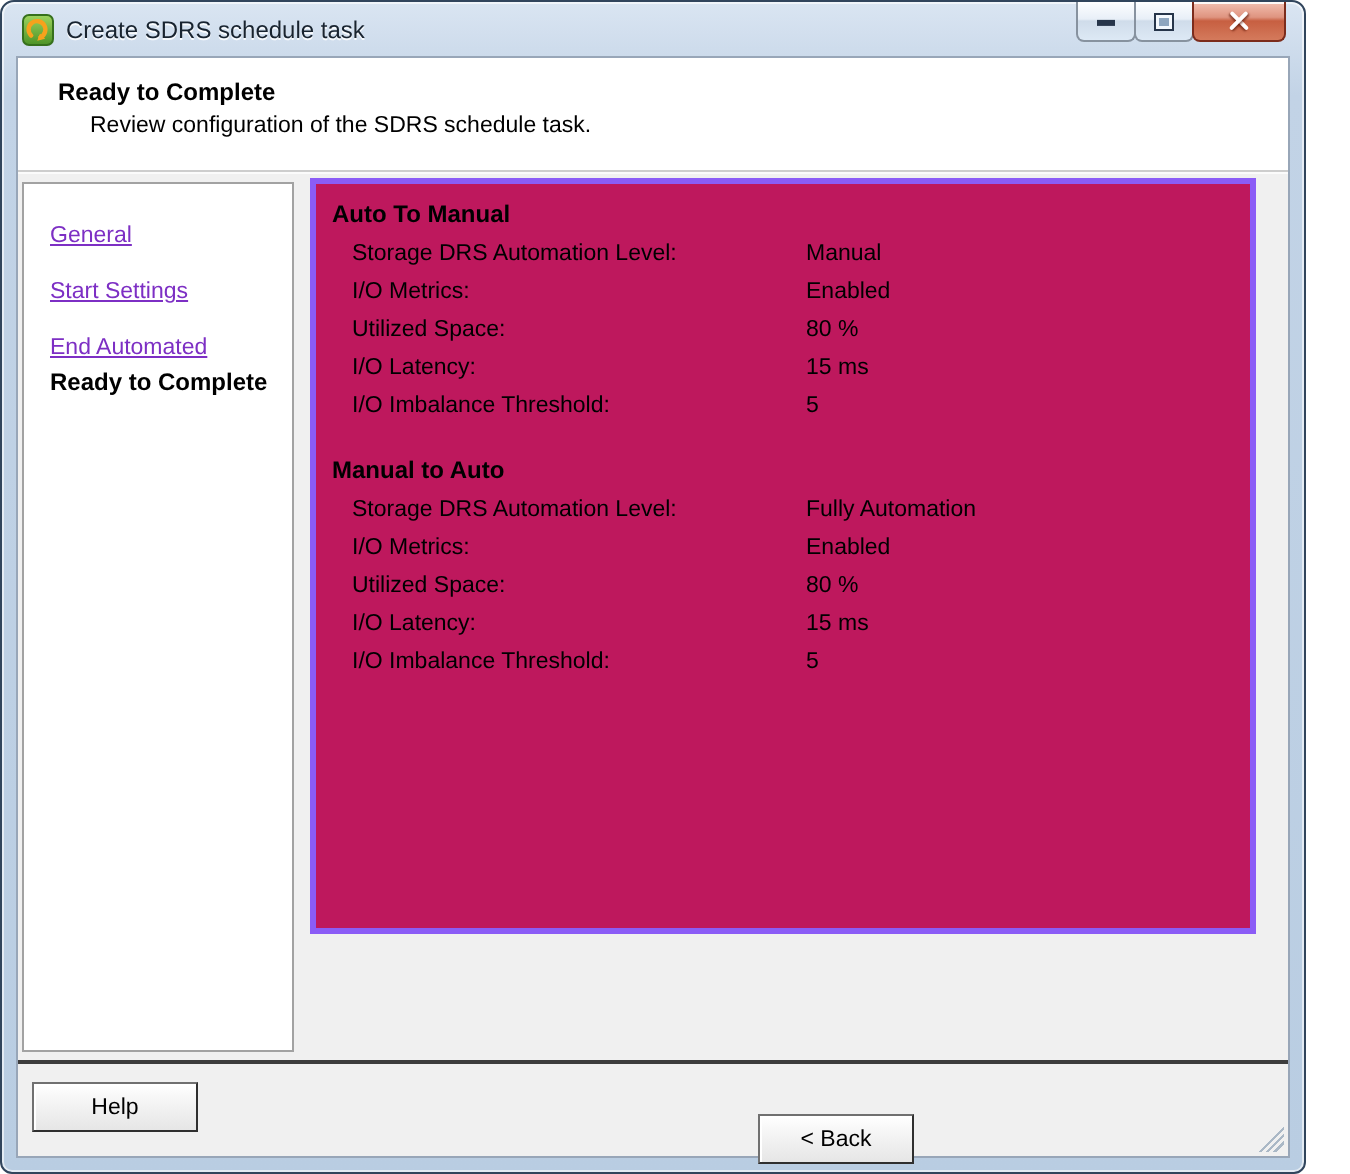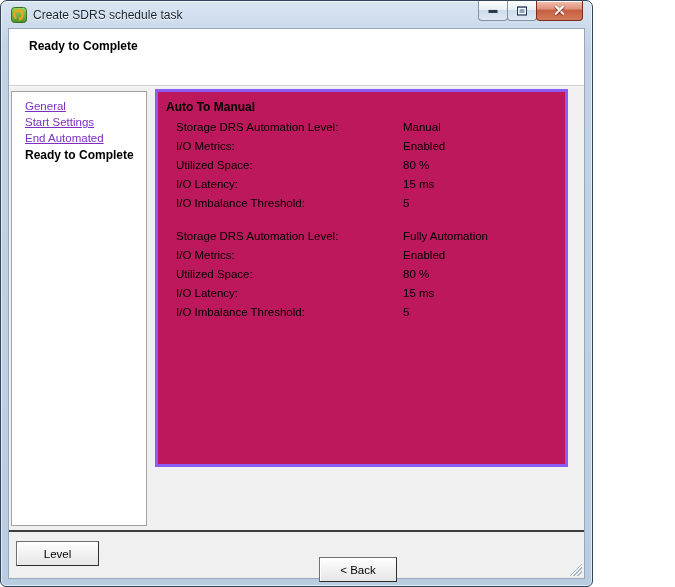--- a/index.html
+++ b/index.html
@@ -1,20 +1,20 @@
 <!DOCTYPE html>
 <html><head>
 <meta charset="utf-8">
 <style>
   * { margin:0; padding:0; box-sizing:border-box; }
   html,body { background:#fff; }
   body { font-family:"Liberation Sans","DejaVu Sans",sans-serif; font-size:11.5px; color:#000; }
 
   .window{
-    position:relative; width:593px; height:587px;
+    position:relative; width:653px; height:587px;
     background:linear-gradient(180deg,#dae5f2 0%,#c2d3e6 8%,#b9cde2 100%);
     border:1px solid #31455c; border-radius:7px 7px 6px 6px;
     box-shadow:inset 0 0 0 1px rgba(255,255,255,.6);
     overflow:hidden;
   }
 
   
   .titlebar{ position:absolute; top:0; left:0; right:0; height:27px; }
   .app-icon{ position:absolute; left:10px; top:6px; width:16px; height:16px; }
   .win-title{
@@ -57,21 +57,21 @@
   }
   .wh-title{ padding:10px 0 0 20px; font-weight:bold; font-size:12px; }
   .wh-sub{ padding:4px 0 0 36px; }
 
   .body{ position:absolute; top:59px; left:0; right:0; bottom:48px; }
 
   .sidebar{
     position:absolute; left:2px; top:3px; bottom:4px; width:136px;
     background:#fff; border:1px solid #a2a2a2; padding:6px 0 0 13px;
   }
-  .step{ display:block; line-height:16px; white-space:nowrap; }
+  .step{ display:block; line-height:16px; white-space:nowrap;margin-top:12px; }
   .step.link{ color:#7d2fc4; text-decoration:underline; cursor:pointer; width:fit-content; }
   .step.current{ font-weight:bold; font-size:12px; color:#000; margin-top:1px; }
 
   .main{ position:absolute; left:144px; top:0; right:0; bottom:0; }
   .main-heading{ padding:4px 0 2px 9px; line-height:14px; }
   .content-box{
     margin:1px 16px 0 2px; height:378px; background:#be185d;
     border:3px solid #8b5cf6; padding-top:7px; overflow:hidden;
   }
   .section-title{ font-weight:bold; font-size:12px; line-height:16px;
@@ -134,20 +134,21 @@
       <div class="cap-btn close">
         <span class="glyph-close"></span>
       </div>
     </div>
   </div>
 
   <div class="client">
 
     <div class="wizard-header">
       <div class="wh-title">Ready to Complete</div>
+      <div class="wh-sub">Review configuration of the SDRS schedule task.</div>
     </div>
 
     <div class="body">
 
       <div class="sidebar">
         <a class="step link">General</a>
         <a class="step link">Start Settings</a>
         <a class="step link">End Automated</a>
         <div class="step current">Ready to Complete</div>
       </div>
@@ -174,20 +175,21 @@
               <span class="lbl">I/O Latency:</span>
               <span class="val">15 ms</span>
             </div>
             <div class="row">
               <span class="lbl">I/O Imbalance Threshold:</span>
               <span class="val">5</span>
             </div>
           </div>
 
           <div class="section">
+            <div class="section-title">Manual to Auto</div>
             <div class="row">
               <span class="lbl">Storage DRS Automation Level:</span>
               <span class="val">Fully Automation</span>
             </div>
             <div class="row">
               <span class="lbl">I/O Metrics:</span>
               <span class="val">Enabled</span>
             </div>
             <div class="row">
               <span class="lbl">Utilized Space:</span>
@@ -201,19 +203,19 @@
               <span class="lbl">I/O Imbalance Threshold:</span>
               <span class="val">5</span>
             </div>
           </div>
 
         </div>
       </div>
     </div>
 
     <div class="footer">
-      <button class="btn btn-help">Level</button>
+      <button class="btn btn-help">Help</button>
       <button class="btn btn-back">&lt; Back</button>
       <div class="grip"></div>
     </div>
 
   </div>
 </div>
 
 </body></html>

